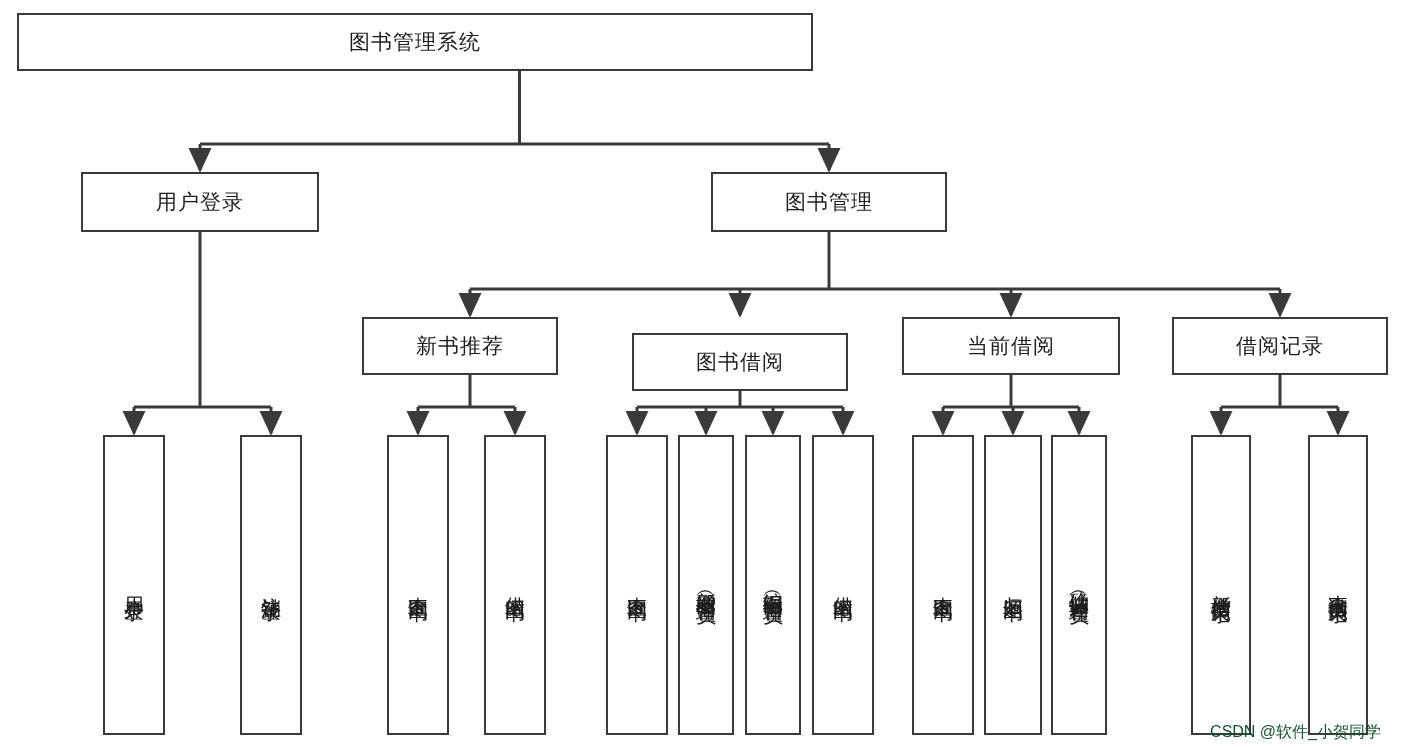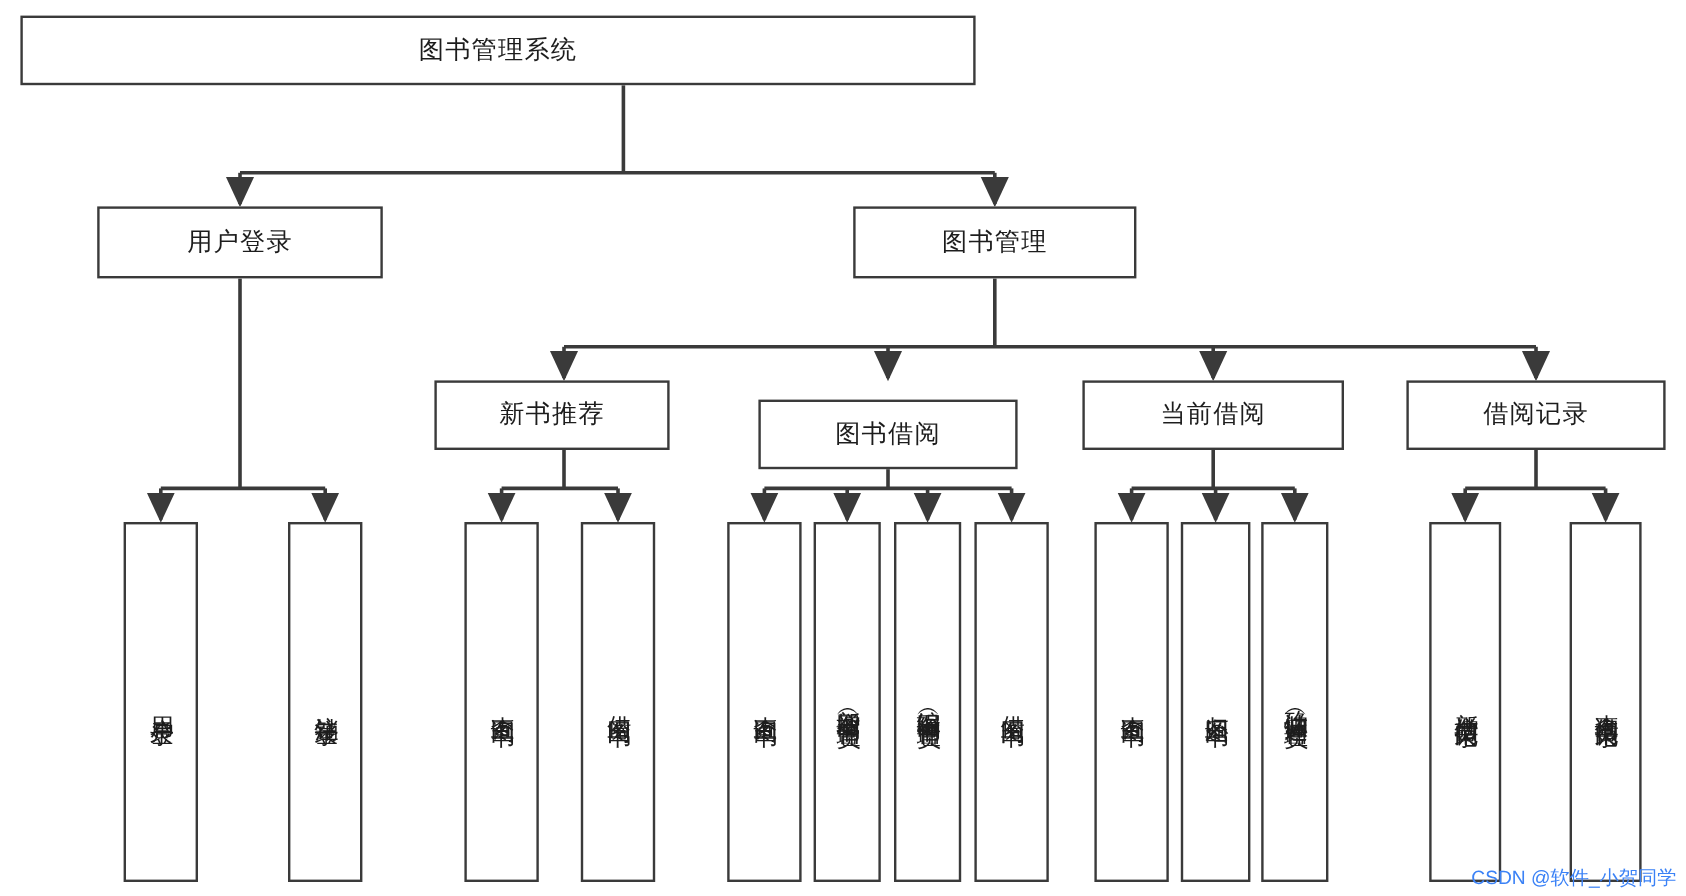--- a/index.html
+++ b/index.html
@@ -43,24 +43,24 @@
   }
   .node.vertical .label {
     writing-mode: vertical-rl;
     text-orientation: upright;
     font-size: 20px;
     line-height: 1.45;
     letter-spacing: 2px;
   }
   .watermark {
     position: absolute;
-    right: 8px;
+    right: 24px;
     bottom: 4px;
     font-size: 16px;
-    color: #3b82f6;
+    color: #14532d;
     white-space: nowrap;
     z-index: 3;
   }
 </style>
 </head>
 <body>
 
 <div id="canvas">
   <svg id="edges" viewBox="0 0 1405 747" xmlns="http://www.w3.org/2000/svg">
     <defs>

